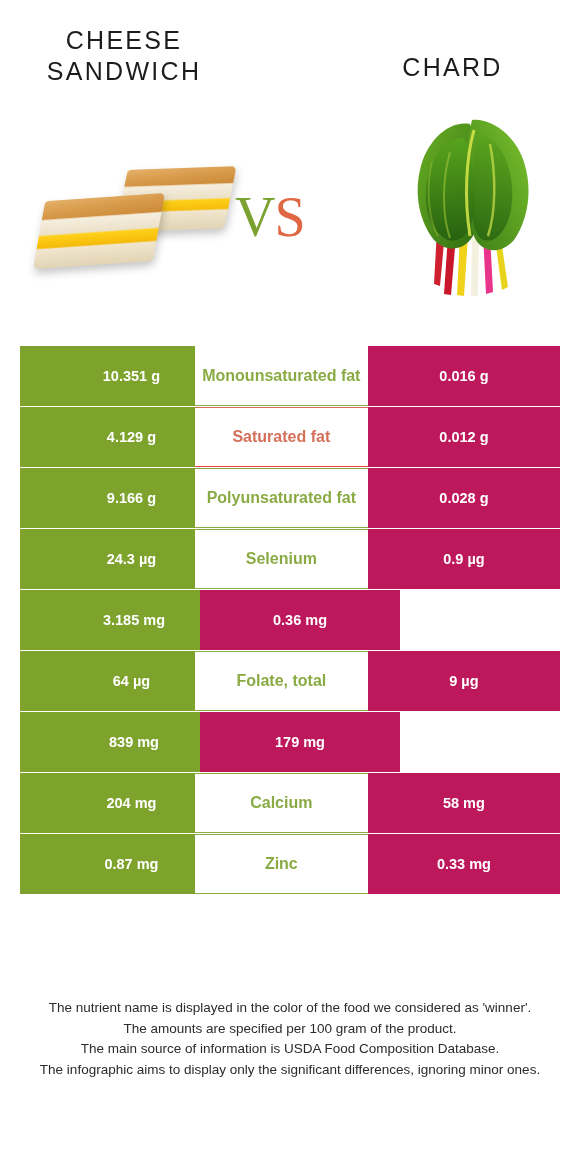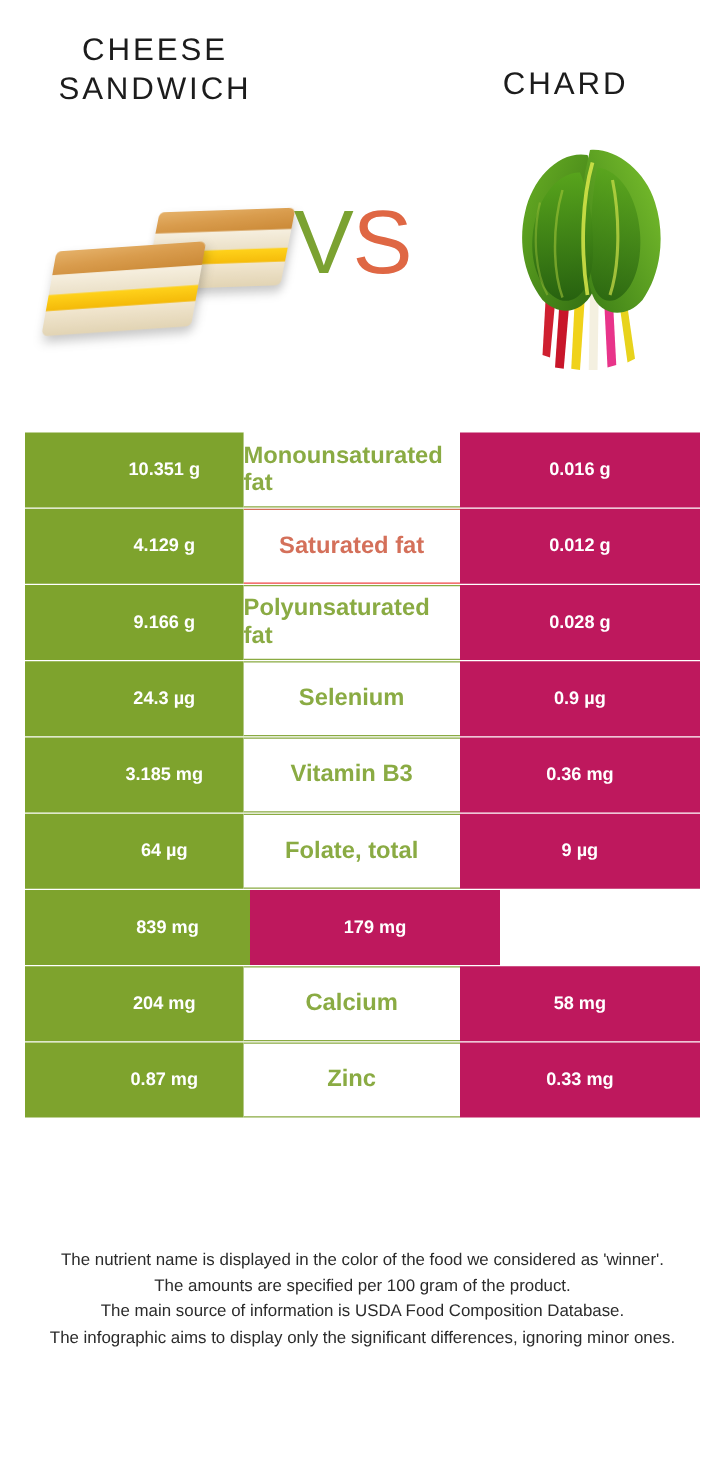--- a/index.html
+++ b/index.html
@@ -41,23 +41,23 @@
   }
   .title-right {
     left: 345px;
     top: 52px;
     width: 215px;
   }
 
   .vs-wrap {
     position: absolute;
     left: 235px;
-    top: 158px;
-    font-family: Liberation Sans, sans-serif;
-    font-size: 72px;
+    top: 181px;
+    font-family: Liberation Serif, serif;
+    font-size: 56px;
     font-weight: 400;
     line-height: 72px;
     letter-spacing: -1px;
   }
   .vs-v { color: #7ba231; }
   .vs-s { color: #df6744; }
 
   
   .sandwich {
     position: absolute;
@@ -142,21 +142,21 @@
   }
   .cell-right {
     width: 200px;
     background: #be185d;
     color: #ffffff;
   }
   .cell-mid {
     width: 180px;
     background: #ffffff;
     font-weight: 700;
-    font-size: 19px;
+    font-size: 16px;
   }
   .win-green .cell-mid {
     color: #8aab43;
     border-top: 1px solid #8aab43;
     border-bottom: 1px solid #8aab43;
   }
   .win-orange .cell-mid {
     color: #d4705a;
     border-top: 1px solid #d4705a;
     border-bottom: 1px solid #ef4444;
@@ -260,21 +260,20 @@
       <div class="cell cell-mid">Polyunsaturated fat</div>
       <div class="cell cell-right">0.028 g</div>
     </div>
     <div class="row win-green">
       <div class="cell cell-left">24.3 µg</div>
       <div class="cell cell-mid">Selenium</div>
       <div class="cell cell-right">0.9 µg</div>
     </div>
     <div class="row win-green">
       <div class="cell cell-left">3.185 mg</div>
-      <div class="cell cell-mid">Vitamin B3</div>
       <div class="cell cell-right">0.36 mg</div>
     </div>
     <div class="row win-green">
       <div class="cell cell-left">64 µg</div>
       <div class="cell cell-mid">Folate, total</div>
       <div class="cell cell-right">9 µg</div>
     </div>
     <div class="row win-orange">
       <div class="cell cell-left">839 mg</div>
       <div class="cell cell-right">179 mg</div>

